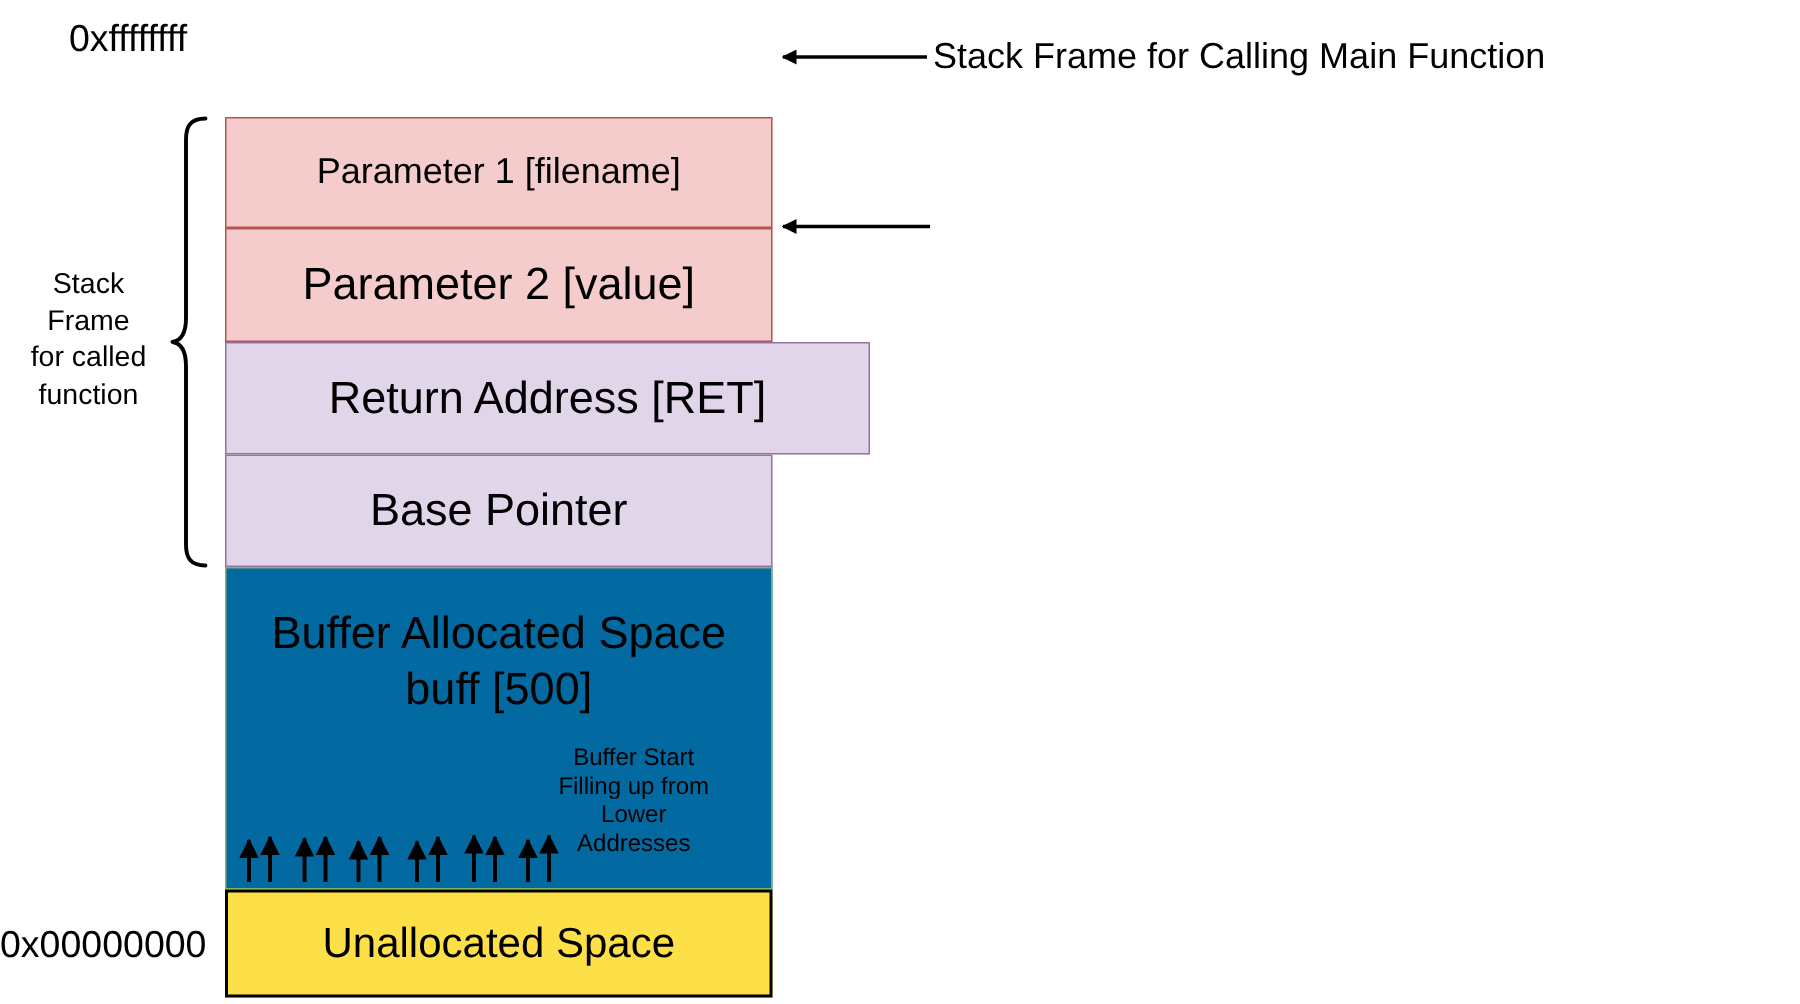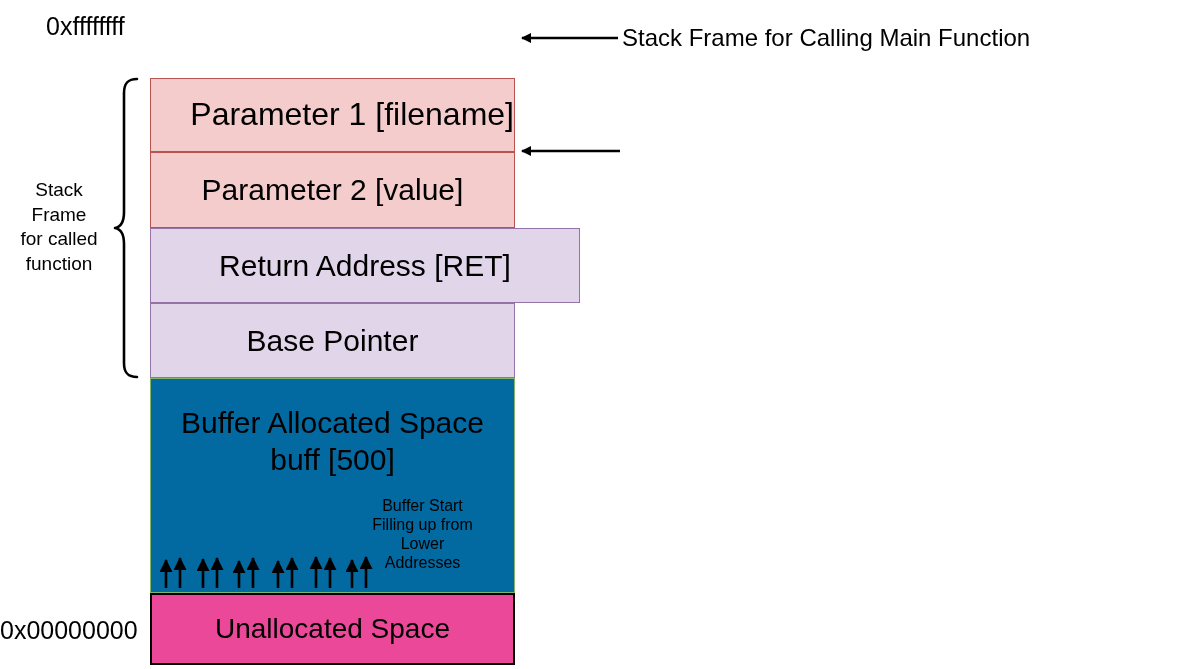--- a/index.html
+++ b/index.html
@@ -33,32 +33,32 @@
     justify-content: center;
     text-align: center;
     line-height: 1.12;
     white-space: pre-line;
   }
   .box .lbl { display: block; }
 
   .box-main      { left:150px; top:3px;   width:365px; height:75px;
                    background:#fcf0cc; border:1.6px solid #d6b656; font-size:30px; }
   .box-param1    { left:150px; top:78px;  width:365px; height:74px;
-                   background:#f5cccc; border:1.6px solid #b85450; font-size:32px;align-items:flex-end; }
+                   background:#f5cccc; border:1.6px solid #b85450; font-size:24px; }
   .box-param2    { left:150px; top:152px; width:365px; height:76px;
                    background:#f5cccc; border:1.6px solid #b85450; font-size:30px; }
   .box-ret       { left:150px; top:228px; width:430px; height:75px;
                    background:#e1d5ea; border:1.6px solid #9673a6; font-size:30px; }
   .box-bp        { left:150px; top:303px; width:365px; height:75px;
                    background:#e1d5ea; border:1.6px solid #9673a6; font-size:30px; }
   .box-buffer    { left:150px; top:378px; width:365px; height:215px;
                    background:#0369a1; border:1.6px solid #82b366;
                    justify-content:flex-start; }
   .box-unalloc   { left:150px; top:593px; width:365px; height:72px;
-                   background:#ec4899; border:2px solid #000000; font-size:28px; }
+                   background:#fde047; border:2px solid #000000; font-size:28px; }
 
   .buffer-title {
     margin-top: 26px;
     font-size: 30px;
     line-height: 1.22;
   }
   .buffer-note {
     position: absolute;
     right: 4px;
     top: 118px;

